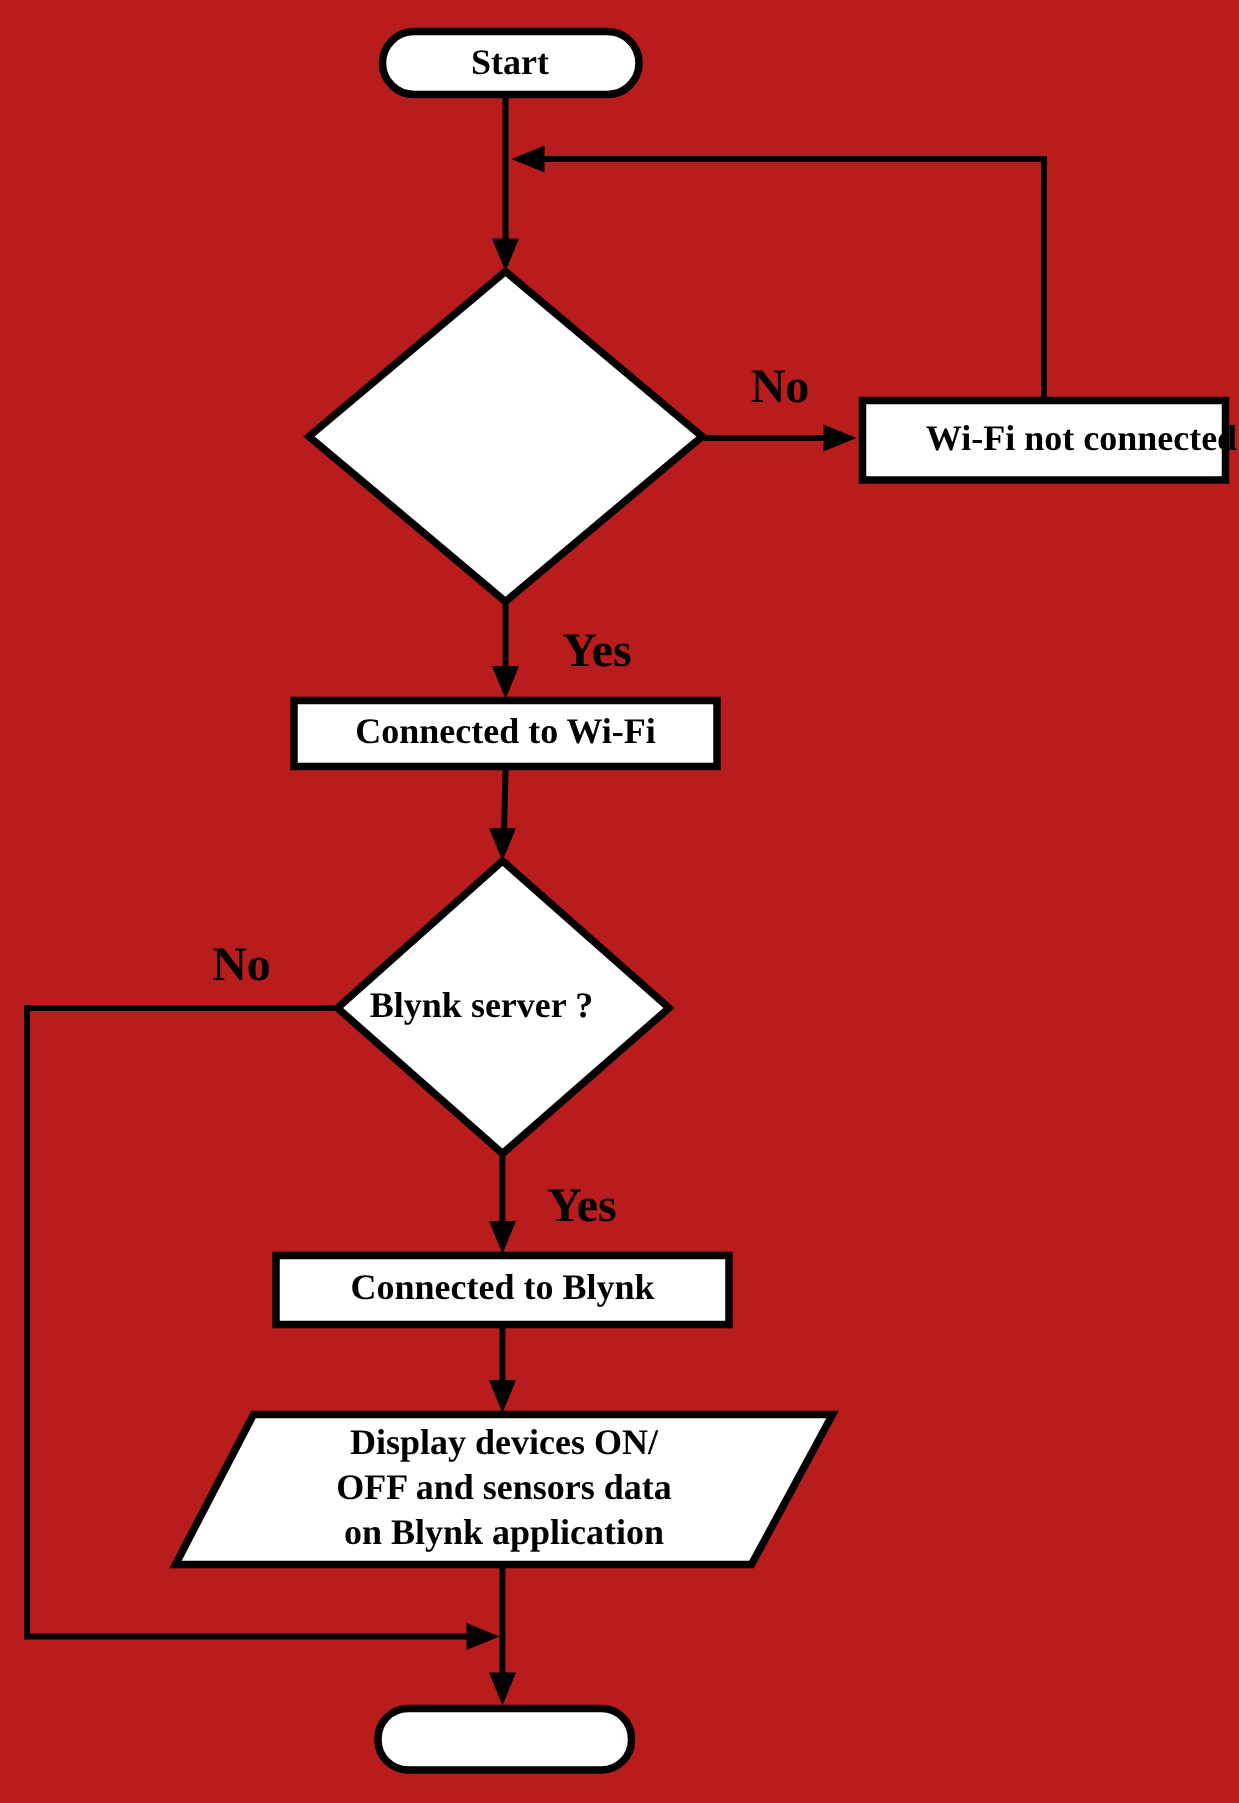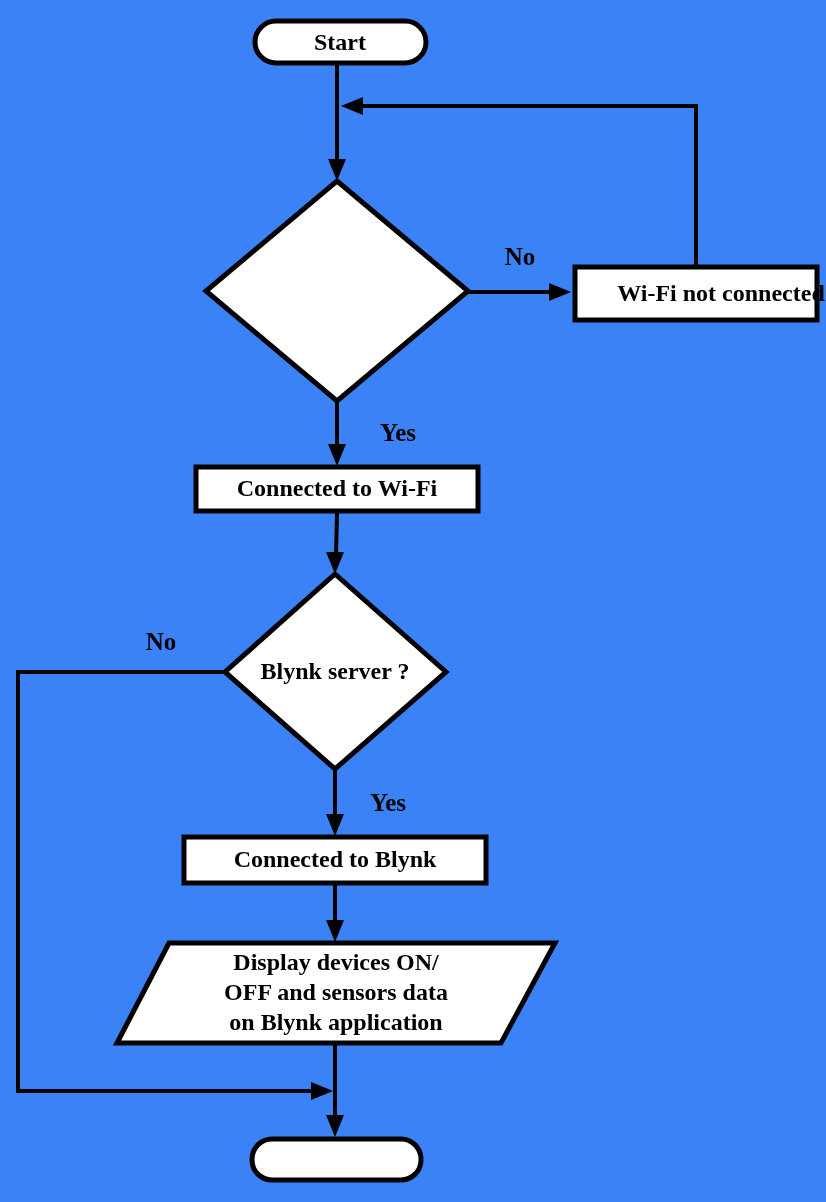--- a/index.html
+++ b/index.html
@@ -4,21 +4,21 @@
 <style>
   html, body {
     margin: 0;
     padding: 0;
     background: #ffffff;
   }
   .canvas {
     position: relative;
     width: 826px;
     height: 1202px;
-    background: #3b82f6;
+    background: #b91c1c;
     font-family: "Liberation Serif", "DejaVu Serif", serif;
     color: #000000;
     overflow: hidden;
   }
   .canvas svg {
     position: absolute;
     left: 0;
     top: 0;
   }
   .edge {
@@ -48,21 +48,21 @@
     white-space: pre-line;
     color: #000000;
   }
   .edge-lbl {
     position: absolute;
     display: flex;
     align-items: center;
     justify-content: center;
     text-align: center;
     font-weight: bold;
-    font-size: 25px;
+    font-size: 32px;
     line-height: 30px;
     color: #000000;
   }
 </style>
 </head>
 <body>
 
 <div class="canvas">
 
   <svg width="826" height="1202" viewBox="0 0 826 1202">
@@ -104,21 +104,21 @@
     <rect class="shape" x="252" y="1139" width="169" height="41" rx="20" ry="20"></rect>
   </svg>
 
   <div class="lbl" style="left:254px; top:21px; width:172px; height:42px;">Start</div>
 
 
   <div class="lbl" style="left:600px; top:265px; width:242px; height:55px;">Wi-Fi not connected</div>
 
   <div class="lbl" style="left:196px; top:465px; width:282px; height:46px;text-align:center;">Connected to Wi-Fi</div>
 
-  <div class="lbl" style="left:235px; top:653px; width:200px; height:36px;">Blynk server ?</div>
+  <div class="lbl" style="left:221px; top:653px; width:200px; height:36px;">Blynk server ?</div>
 
   <div class="lbl" style="left:143px; top:947px; width:386px; height:90px;">Display devices ON/
 OFF and sensors data
 on Blynk application</div>
 
   <div class="lbl" style="left:184px; top:835px; width:302px; height:48px;">Connected to Blynk</div>
 
 
   <div class="edge-lbl" style="left:488px; top:241px; width:64px; height:32px;">No</div>
 

